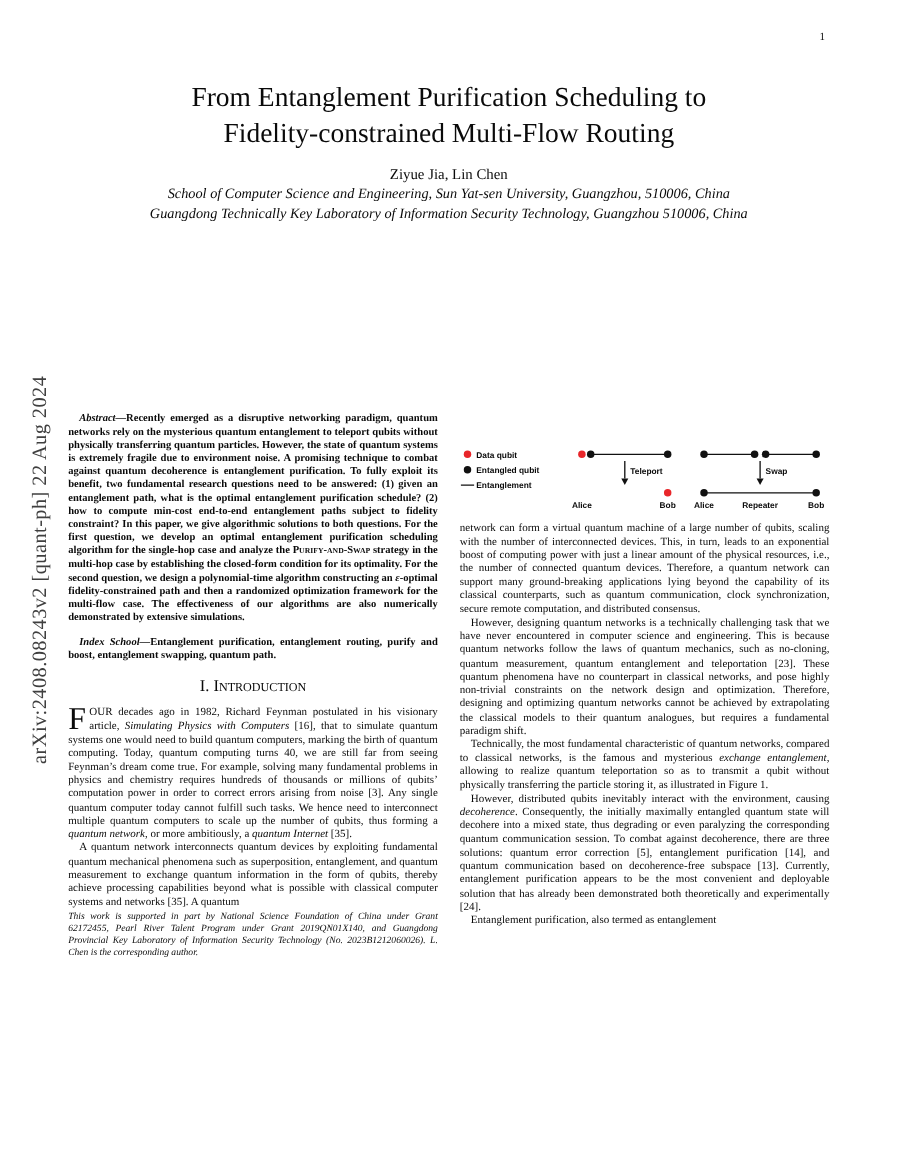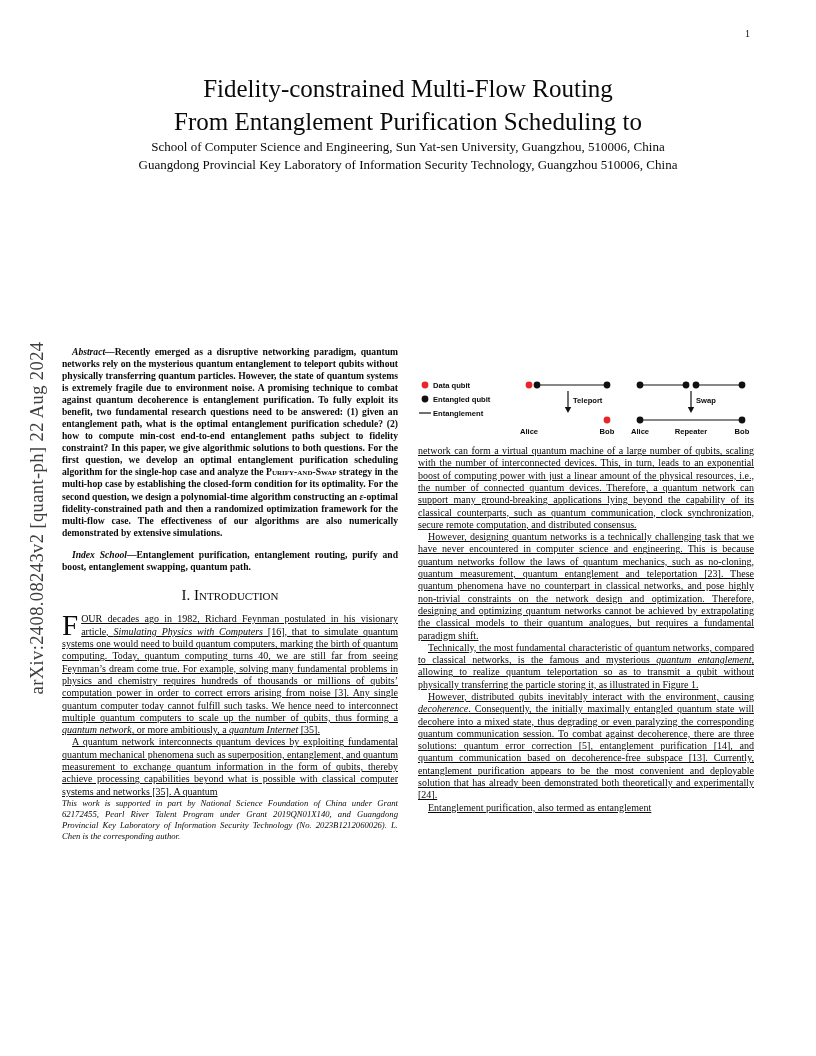--- a/index.html
+++ b/index.html
@@ -14,28 +14,28 @@
 
   .arxiv-strip {
     position:absolute; top:518px; left:37px;
     transform:translate(-50%,-50%) rotate(-90deg);
     white-space:nowrap; font-size:18.5px; color:#3f3f3f; letter-spacing:0.4px;
   }
 
   .header { text-align:center; padding-top:72px; }
   .title { font-size:25px; line-height:1.32; font-weight:400; }
   .authors { margin-top:13px; font-size:13.5px; }
-  .affil { font-size:13px; line-height:1.38; }
+  .affil { font-size:13px; line-height:1.38;font-style:italic; }
   .email-line { font-size:13px; line-height:1.38; }
 
   .columns { display:flex; gap:20px; margin:54px 62px 0 62px; height:732px;align-items:center; }
   .col { flex:0 0 336px; width:336px; font-size:10px; line-height:1.23; text-align:justify; }
   .left-col { display:flex; flex-direction:column; }
 
-  p.para { text-indent:10px; margin:0;text-decoration:underline; }
+  p.para { text-indent:10px; margin:0; }
   p.para.no-indent { text-indent:0; }
 
   .abstract, .index-terms {
     font-weight:bold; font-size:9.6px; line-height:1.26; text-indent:10px;
   }
   .index-terms { margin-top:10px; }
 
   .seg-bi { font-style:italic; font-weight:bold; }
   .seg-i  { font-style:italic; }
   .seg-sc { font-variant:small-caps; }
@@ -60,25 +60,26 @@
 <body>
 
 <div class="page">
 
   <div class="page-number">1</div>
 
   <div class="arxiv-strip">arXiv:2408.08243v2  [quant-ph]  22 Aug 2024</div>
 
   <div class="header">
     <div class="title">
+      <div>From Entanglement Purification Scheduling to</div>
       <div>Fidelity-constrained Multi-Flow Routing</div>
-      <div>From Entanglement Purification Scheduling to</div>
     </div>
+    <div class="authors">Ziyue Jia, Lin Chen</div>
     <div class="affil">School of Computer Science and Engineering, Sun Yat-sen University, Guangzhou, 510006, China</div>
-    <div class="affil">Guangdong Provincial Key Laboratory of Information Security Technology, Guangzhou 510006, China</div>
+    <div class="affil">Guangdong Technically Key Laboratory of Information Security Technology, Guangzhou 510006, China</div>
   </div>
 
   <div class="columns">
 
     <div class="col left-col">
       <p class="abstract"><span class="seg-bi">Abstract</span><span>—Recently emerged as a disruptive networking paradigm, quantum networks rely on the mysterious quantum entanglement to teleport qubits without physically transferring quantum particles. However, the state of quantum systems is extremely fragile due to environment noise. A promising technique to combat against quantum decoherence is entanglement purification. To fully exploit its benefit, two fundamental research questions need to be answered: (1) given an entanglement path, what is the optimal entanglement purification schedule? (2) how to compute min-cost end-to-end entanglement paths subject to fidelity constraint? In this paper, we give algorithmic solutions to both questions. For the first question, we develop an optimal entanglement purification scheduling algorithm for the single-hop case and analyze the </span><span class="seg-sc">Purify-and-Swap</span><span> strategy in the multi-hop case by establishing the closed-form condition for its optimality. For the second question, we design a polynomial-time algorithm constructing an </span><span class="seg-i">ε</span><span>-optimal fidelity-constrained path and then a randomized optimization framework for the multi-flow case. The effectiveness of our algorithms are also numerically demonstrated by extensive simulations.</span></p>
       <p class="index-terms"><span class="seg-bi">Index School</span><span>—Entanglement purification, entanglement routing, purify and boost, entanglement swapping, quantum path.</span></p>
       <p class="section-heading">I. Introduction</p>
       <p class="para no-indent"><span class="seg-dropcap">F</span><span>OUR decades ago in 1982, Richard Feynman postulated in his visionary article, </span><span class="seg-i">Simulating Physics with Computers</span><span> [16], that to simulate quantum systems one would need to build quantum computers, marking the birth of quantum computing. Today, quantum computing turns 40, we are still far from seeing Feynman’s dream come true. For example, solving many fundamental problems in physics and chemistry requires hundreds of thousands or millions of qubits’ computation power in order to correct errors arising from noise [3]. Any single quantum computer today cannot fulfill such tasks. We hence need to interconnect multiple quantum computers to scale up the number of qubits, thus forming a </span><span class="seg-i">quantum network</span><span>, or more ambitiously, a </span><span class="seg-i">quantum Internet</span><span> [35].</span></p>
       <p class="para"><span>A quantum network interconnects quantum devices by exploiting fundamental quantum mechanical phenomena such as superposition, entanglement, and quantum measurement to exchange quantum information in the form of qubits, thereby achieve processing capabilities beyond what is possible with classical computer systems and networks [35]. A quantum</span></p>
@@ -127,19 +128,19 @@
             <circle cx="324" cy="44" r="3.4" fill="#111"></circle>
             <text x="222" y="58" text-anchor="middle">Alice</text>
             <text x="273" y="58" text-anchor="middle">Repeater</text>
             <text x="324" y="58" text-anchor="middle">Bob</text>
           </g>
         </svg>
       </div>
 
       <p class="para no-indent"><span>network can form a virtual quantum machine of a large number of qubits, scaling with the number of interconnected devices. This, in turn, leads to an exponential boost of computing power with just a linear amount of the physical resources, i.e., the number of connected quantum devices. Therefore, a quantum network can support many ground-breaking applications lying beyond the capability of its classical counterparts, such as quantum communication, clock synchronization, secure remote computation, and distributed consensus.</span></p>
       <p class="para"><span>However, designing quantum networks is a technically challenging task that we have never encountered in computer science and engineering. This is because quantum networks follow the laws of quantum mechanics, such as no-cloning, quantum measurement, quantum entanglement and teleportation [23]. These quantum phenomena have no counterpart in classical networks, and pose highly non-trivial constraints on the network design and optimization. Therefore, designing and optimizing quantum networks cannot be achieved by extrapolating the classical models to their quantum analogues, but requires a fundamental paradigm shift.</span></p>
-      <p class="para"><span>Technically, the most fundamental characteristic of quantum networks, compared to classical networks, is the famous and mysterious </span><span class="seg-i">quantum entanglement</span><span>, allowing to realize quantum teleportation so as to transmit a qubit without physically transferring the particle storing it, as illustrated in Figure 1.</span></p>
+      <p class="para"><span>Technically, the most fundamental characteristic of quantum networks, compared to classical networks, is the famous and mysterious </span><span class="seg-i">exchange entanglement</span><span>, allowing to realize quantum teleportation so as to transmit a qubit without physically transferring the particle storing it, as illustrated in Figure 1.</span></p>
       <p class="para"><span>However, distributed qubits inevitably interact with the environment, causing </span><span class="seg-i">decoherence</span><span>. Consequently, the initially maximally entangled quantum state will decohere into a mixed state, thus degrading or even paralyzing the corresponding quantum communication session. To combat against decoherence, there are three solutions: quantum error correction [5], entanglement purification [14], and quantum communication based on decoherence-free subspace [13]. Currently, entanglement purification appears to be the most convenient and deployable solution that has already been demonstrated both theoretically and experimentally [24].</span></p>
       <p class="para"><span>Entanglement purification, also termed as entanglement</span></p>
     </div>
 
   </div>
 </div>
 
 </body></html>

